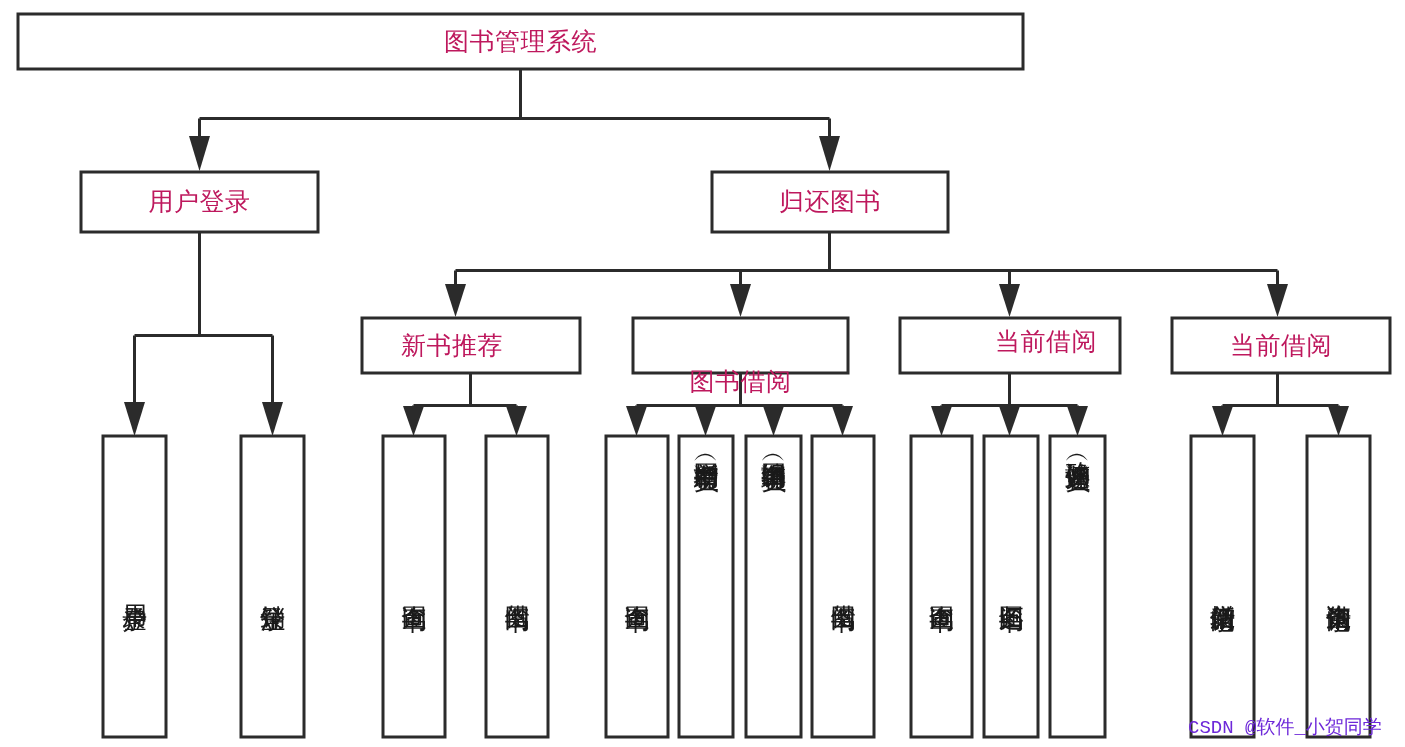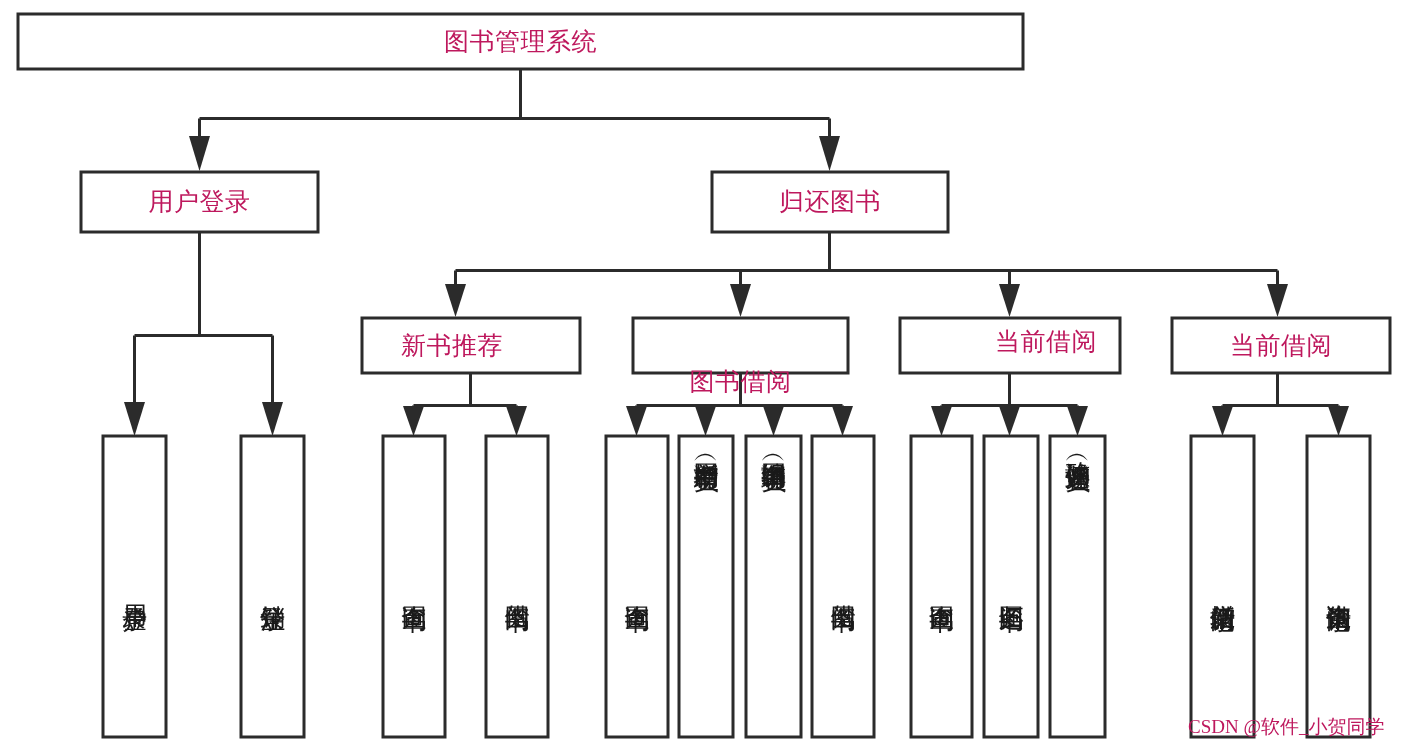--- a/index.html
+++ b/index.html
@@ -73,23 +73,23 @@
     writing-mode: vertical-rl;
     text-orientation: upright;
     white-space: nowrap;
     font-family: "DejaVu Sans", "Liberation Sans", sans-serif;
   }
   .watermark {
     position: absolute;
     left: 1188px;
     top: 714px;
     font-size: 19px;
-    color: #be185d;
+    color: #6d28d9;
     white-space: nowrap;
-    font-family: Liberation Serif, serif;
+    font-family: Liberation Mono, monospace;
   }
 </style>
 </head>
 <body>
 
 <div id="diagram-root">
 
   <svg class="diagram-canvas" viewBox="0 0 1405 747">
 
     <rect class="node-box" x="18" y="14" width="1005" height="55"></rect>

